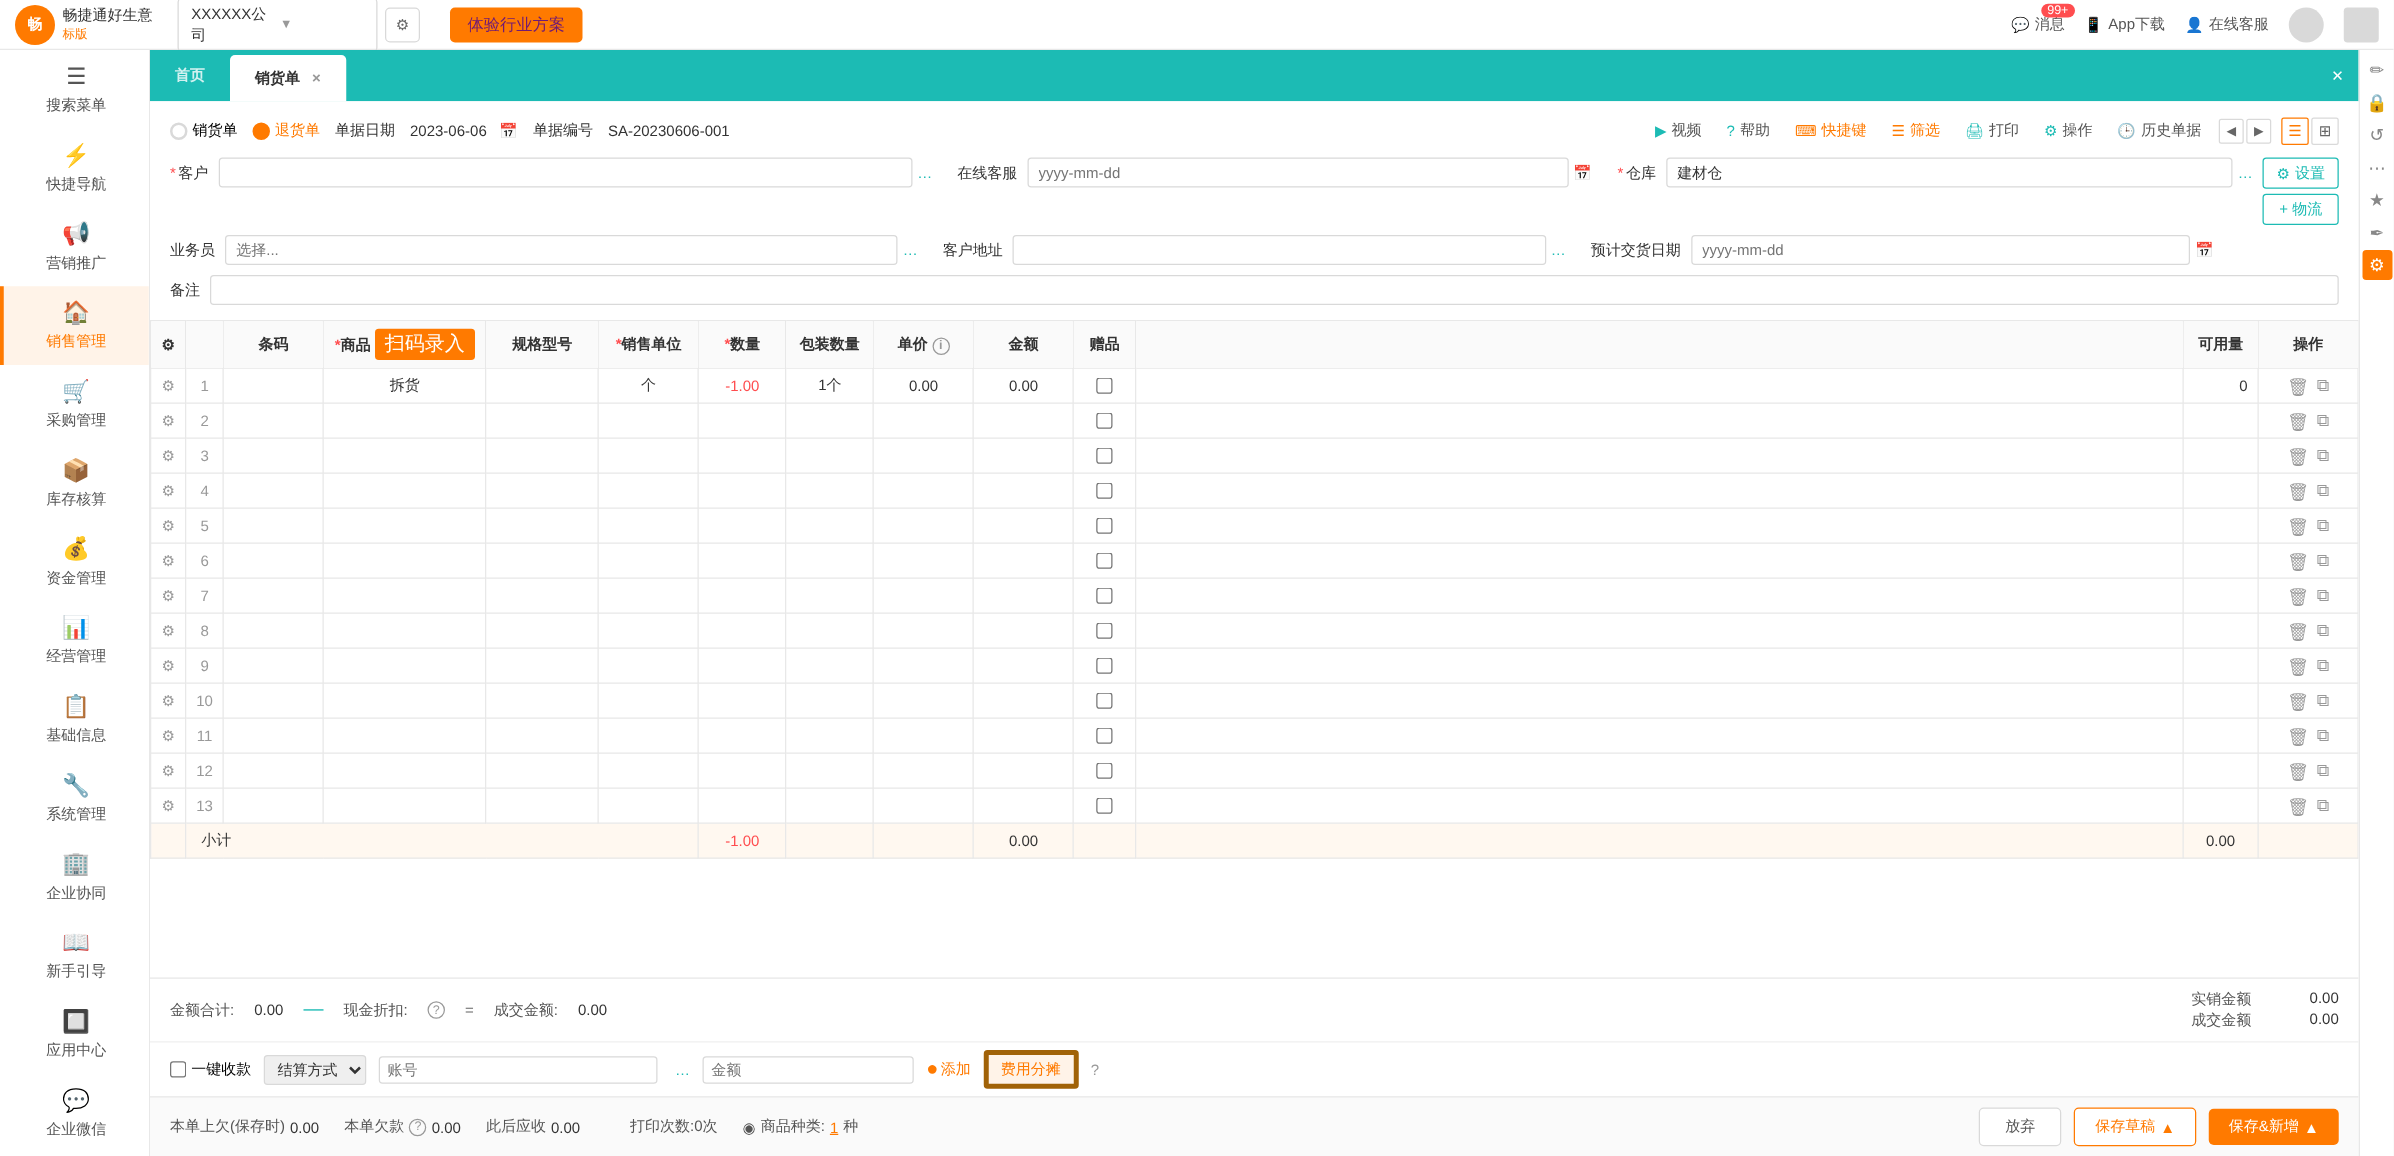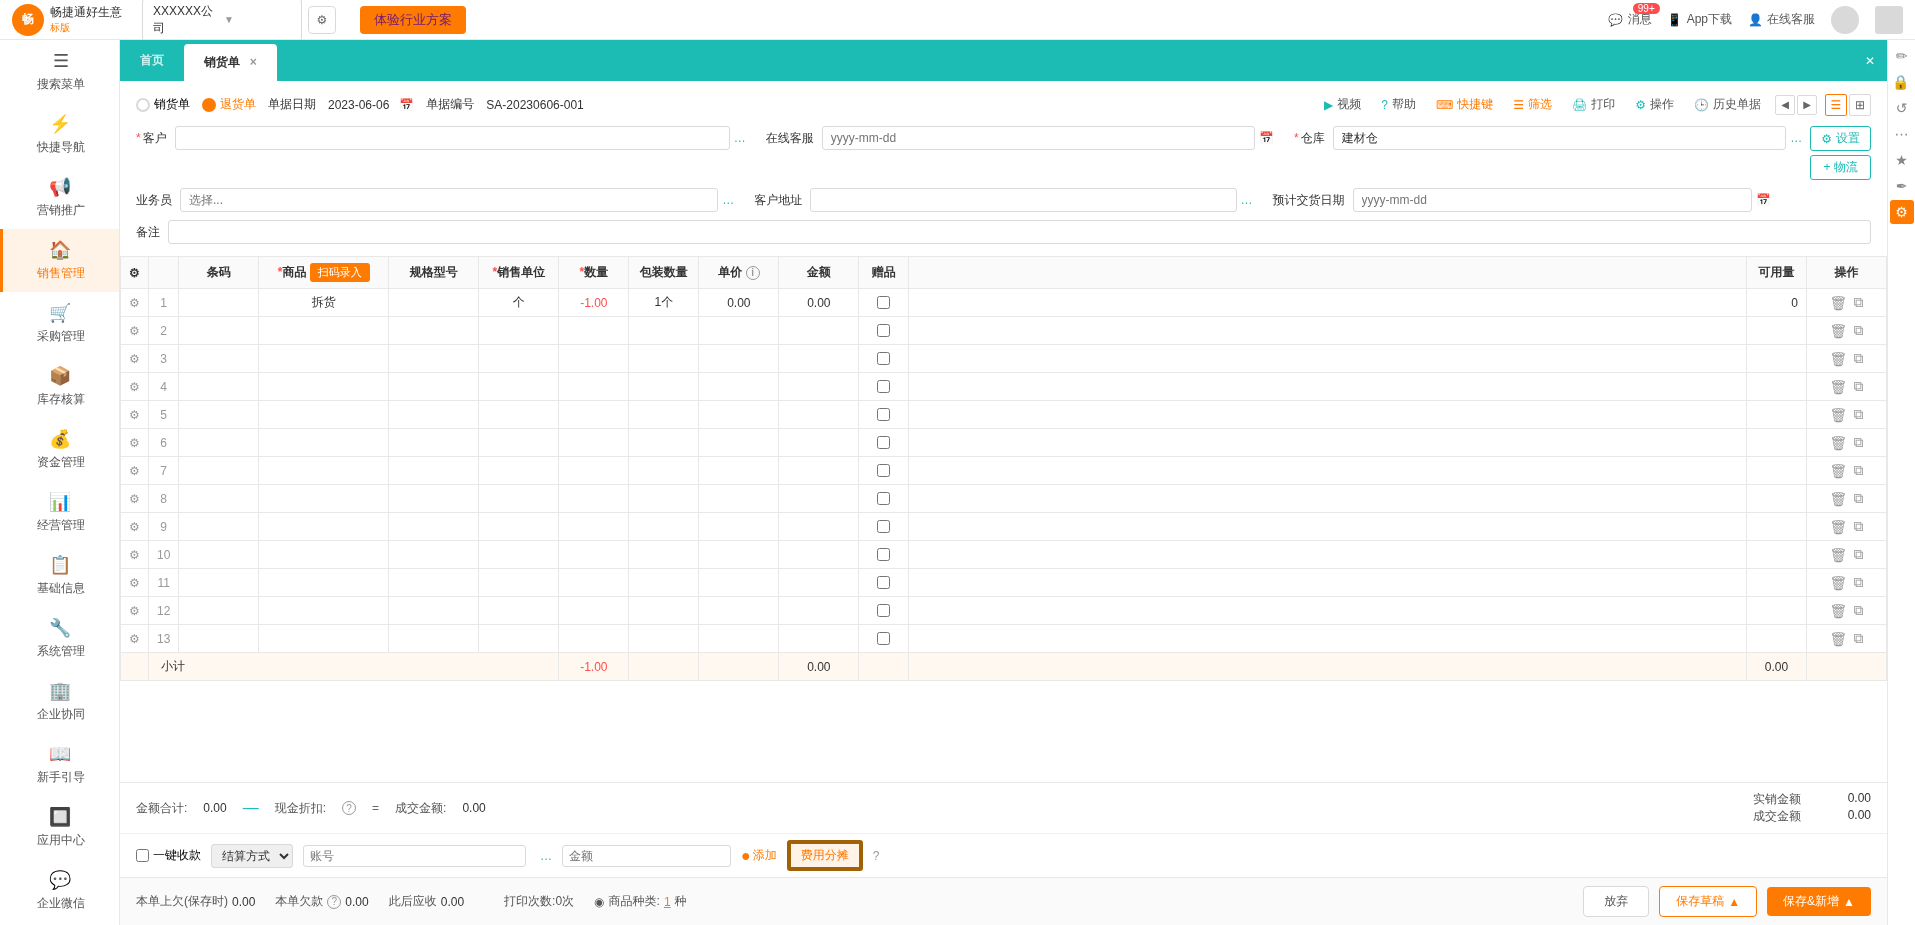--- a/index.html
+++ b/index.html
@@ -59,21 +59,21 @@
     .set-btn { background: #fff; border: 1px solid #1cbbb4; color: #1cbbb4; border-radius: 3px; padding: 3px 10px; cursor: pointer; }
     .logistics-btn { background: #fff; border: 1px solid #1cbbb4; color: #1cbbb4; border-radius: 3px; padding: 3px 10px; cursor: pointer; }
 
     
     .table-container { flex: 1; overflow: auto; background: #fff; }
     .data-table { width: 100%; border-collapse: collapse; }
     .data-table th { background: #fafafa; border: 1px solid #e8e8e8; padding: 6px 8px; text-align: center; color: #333; white-space: nowrap; position: sticky; top: 0; z-index: 1; }
     .data-table td { border: 1px solid #e8e8e8; padding: 5px 8px; text-align: center; color: #333; }
     .data-table .row-num { color: #999; width: 30px; }
     .data-table .negative { color: #ff4d4f; }
-    .scan-btn { background: #ff7a00; color: #fff; border: none; border-radius: 3px; padding: 2px 8px; cursor: pointer; font-size: 11px; }
+    .scan-btn { background: #ff7a00; color: #fff; border: none; border-radius: 3px; padding: 2px 8px; cursor: pointer; font-size: 16px; }
     .th-req { color: #ff4d4f; }
     .col-ops { display: flex; align-items: center; justify-content: center; gap: 6px; }
     .op-icon { cursor: pointer; color: #999; font-size: 14px; }
     .subtotal-row td { background: #fff8f0; font-weight: 500; }
     .checkbox-cell { display: flex; justify-content: center; align-items: center; }
     input[type=checkbox] { width: 13px; height: 13px; cursor: pointer; }
 
     
     .footer-area { background: #fff; border-top: 1px solid #e8e8e8; flex-shrink: 0; }
     .footer-sum { padding: 8px 16px; display: flex; align-items: center; gap: 16px; }

